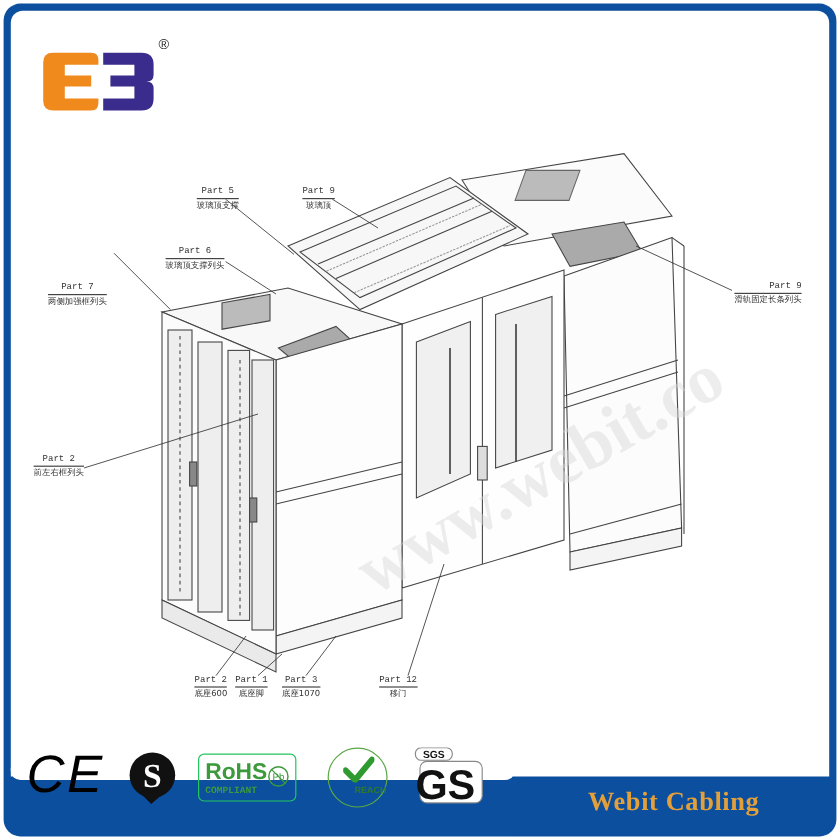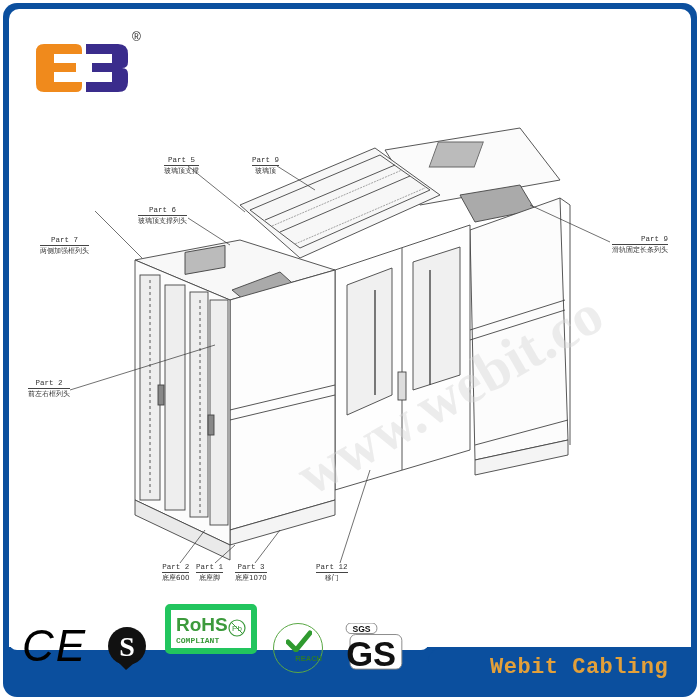--- a/index.html
+++ b/index.html
@@ -1,30 +1,30 @@
 <!DOCTYPE html>
 <html><head>
 <meta charset="utf-8">
 <style>
   html,body{margin:0;padding:0;background:#fff;}
   body{width:700px;height:700px;position:relative;overflow:hidden;font-family:"Liberation Sans",sans-serif;}
   .frame{position:absolute;left:3px;top:3px;width:694px;height:694px;background:#0b4f9e;border-radius:14px;}
   .inner{position:absolute;left:9px;top:9px;width:682px;height:638px;background:#fff;border-radius:10px 10px 0 0;}
   .bottom-white{position:absolute;left:9px;top:640px;width:420px;height:10px;background:#fff;border-radius:0 0 8px 8px;}
   .tab{position:absolute;left:428px;top:648px;width:266px;height:46px;background:#0b4f9e;border-radius:14px 0 14px 0;}
-  .tab-text{position:absolute;left:490px;top:655px;font-family:Liberation Mono, monospace;font-weight:bold;font-size:22px;color:#e3a03a;letter-spacing:0.5px;}
+  .tab-text{position:absolute;left:490px;top:655px;font-family:Liberation Serif, serif;font-weight:bold;font-size:22px;color:#e3a03a;letter-spacing:0.5px;}
   .logo{position:absolute;left:34px;top:42px;}
   .reg{position:absolute;left:132px;top:30px;font-size:12px;color:#222;}
   .label{position:absolute;font-family:"Liberation Mono",monospace;font-size:7.5px;color:#333;text-align:center;line-height:10px;}
   .label .p{border-bottom:1px solid #444;display:block;}
   .label .c{font-family:"DejaVu Sans",sans-serif;font-size:7px;display:block;}
   svg.drawing{position:absolute;left:0;top:0;}
   .cert{position:absolute;}
   .ce{left:22px;top:624px;font-family:"Liberation Sans",sans-serif;font-size:44px;color:#000;letter-spacing:2px;line-height:44px;font-style:italic;}
-  .rohs{left:165px;top:604px;width:80px;height:38px;border:6px solid #22c55e;border-radius:5px;}
+  .rohs{left:165px;top:628px;width:80px;height:38px;border:1px solid #22c55e;border-radius:5px;}
   .rohs .t{position:absolute;left:5px;top:6px;font-weight:bold;font-size:19px;color:#3c9a3c;line-height:18px;}
   .rohs .s{position:absolute;left:5px;top:26px;font-weight:bold;font-size:8px;color:#3c9a3c;font-family:Liberation Mono, monospace;}
   .reach{left:273px;top:623px;width:48px;height:48px;border:1px solid #5aa845;border-radius:50%;}
   .reach .t{position:absolute;left:0;width:48px;top:30px;text-align:right;font-weight:bold;font-size:7.5px;color:#2d7a2d;}
   .gs{left:343px;top:623px;width:62px;height:48px;}
 </style>
 </head>
 <body>
 
 <div class="frame"></div>

